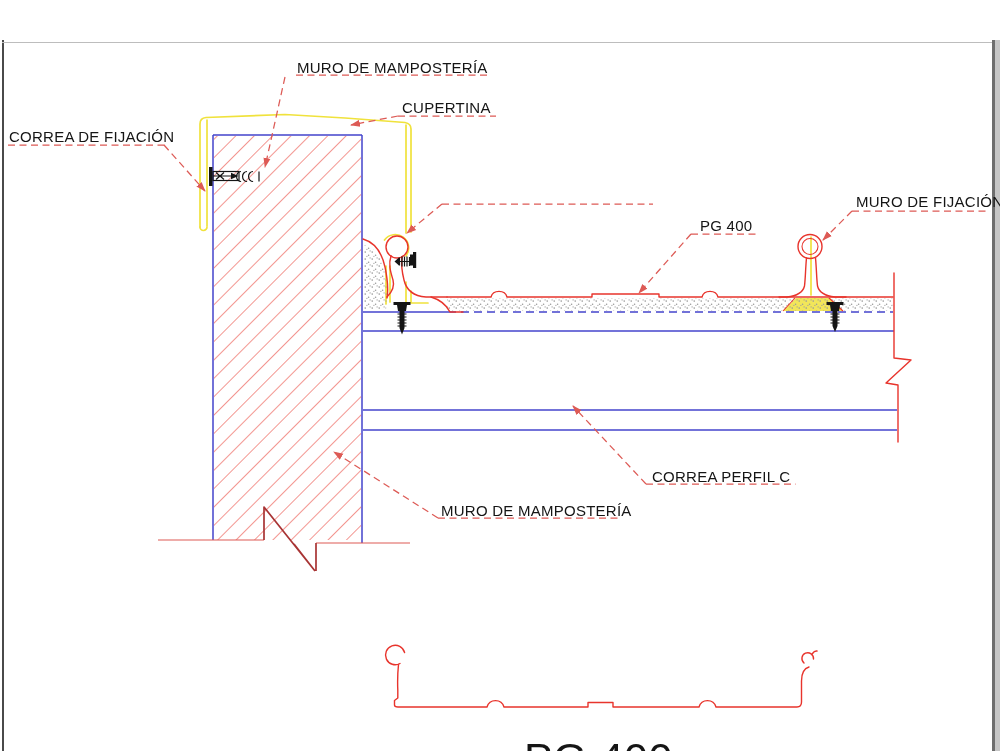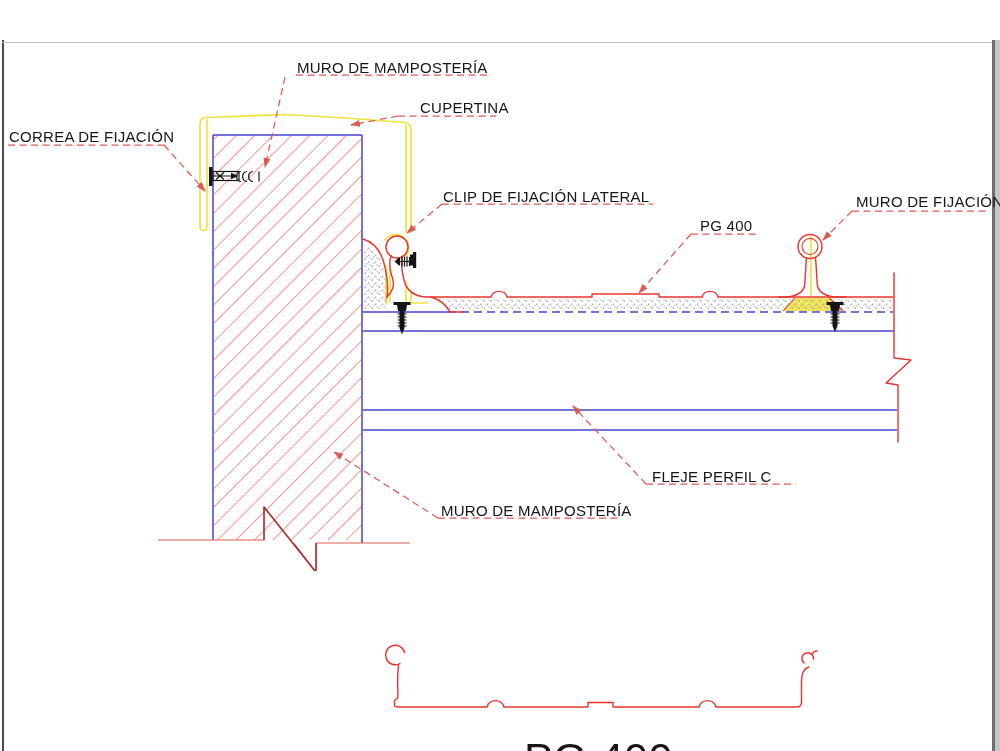--- a/index.html
+++ b/index.html
@@ -161,22 +161,21 @@
     </g>
 
     <g>
       <path class="s-red" d="M400,623.5 A9.7,9.7 0 1 1 404.6,612.5"></path>
       <path class="s-red" d="M398.5,624.5 C397.5,634 397.5,643 397.8,650 L397.8,658 L394.5,660.5 L394.5,665 Q394.5,667 398,667 L487,667 C489.5,658.5 501.5,658.5 504,667 L588,667 L588,662.5 L613,662.5 L613,667 L699,667 C701.5,658.5 713.5,658.5 716,667 L797,667 Q801.5,667 801.5,662 L801.5,641 C801.5,632 804,628.5 809,627"></path>
       <path class="s-red" d="M804,623 A5.8,5.8 0 1 1 813.5,619 M812.5,613.5 Q814.5,610.5 817,611"></path>
     </g>
   </svg>
 
   <div class="lbl" style="left:297px;top:19px">MURO DE MAMPOSTERÍA</div>
-  <div class="lbl" style="left:420px;top:59px">CUPERTINA</div>
+  <div class="lbl" style="left:402px;top:59px">CUPERTINA</div>
   <div class="lbl" style="left:9px;top:88px">CORREA DE FIJACIÓN</div>
-  <div class="lbl" style="left:443px;top:148px">CLIP DE FIJACIÓN LATERAL</div>
   <div class="lbl" style="left:700px;top:177px">PG 400</div>
   <div class="lbl" style="left:856px;top:153px">MURO DE FIJACIÓN</div>
-  <div class="lbl" style="left:652px;top:428px">FLEJE PERFIL C</div>
+  <div class="lbl" style="left:652px;top:428px">CORREA PERFIL C</div>
   <div class="lbl" style="left:441px;top:462px">MURO DE MAMPOSTERÍA</div>
 
   <div class="title-lg" style="left:524px;top:694px">PG 400</div>
 </div>
 
 </body></html>

